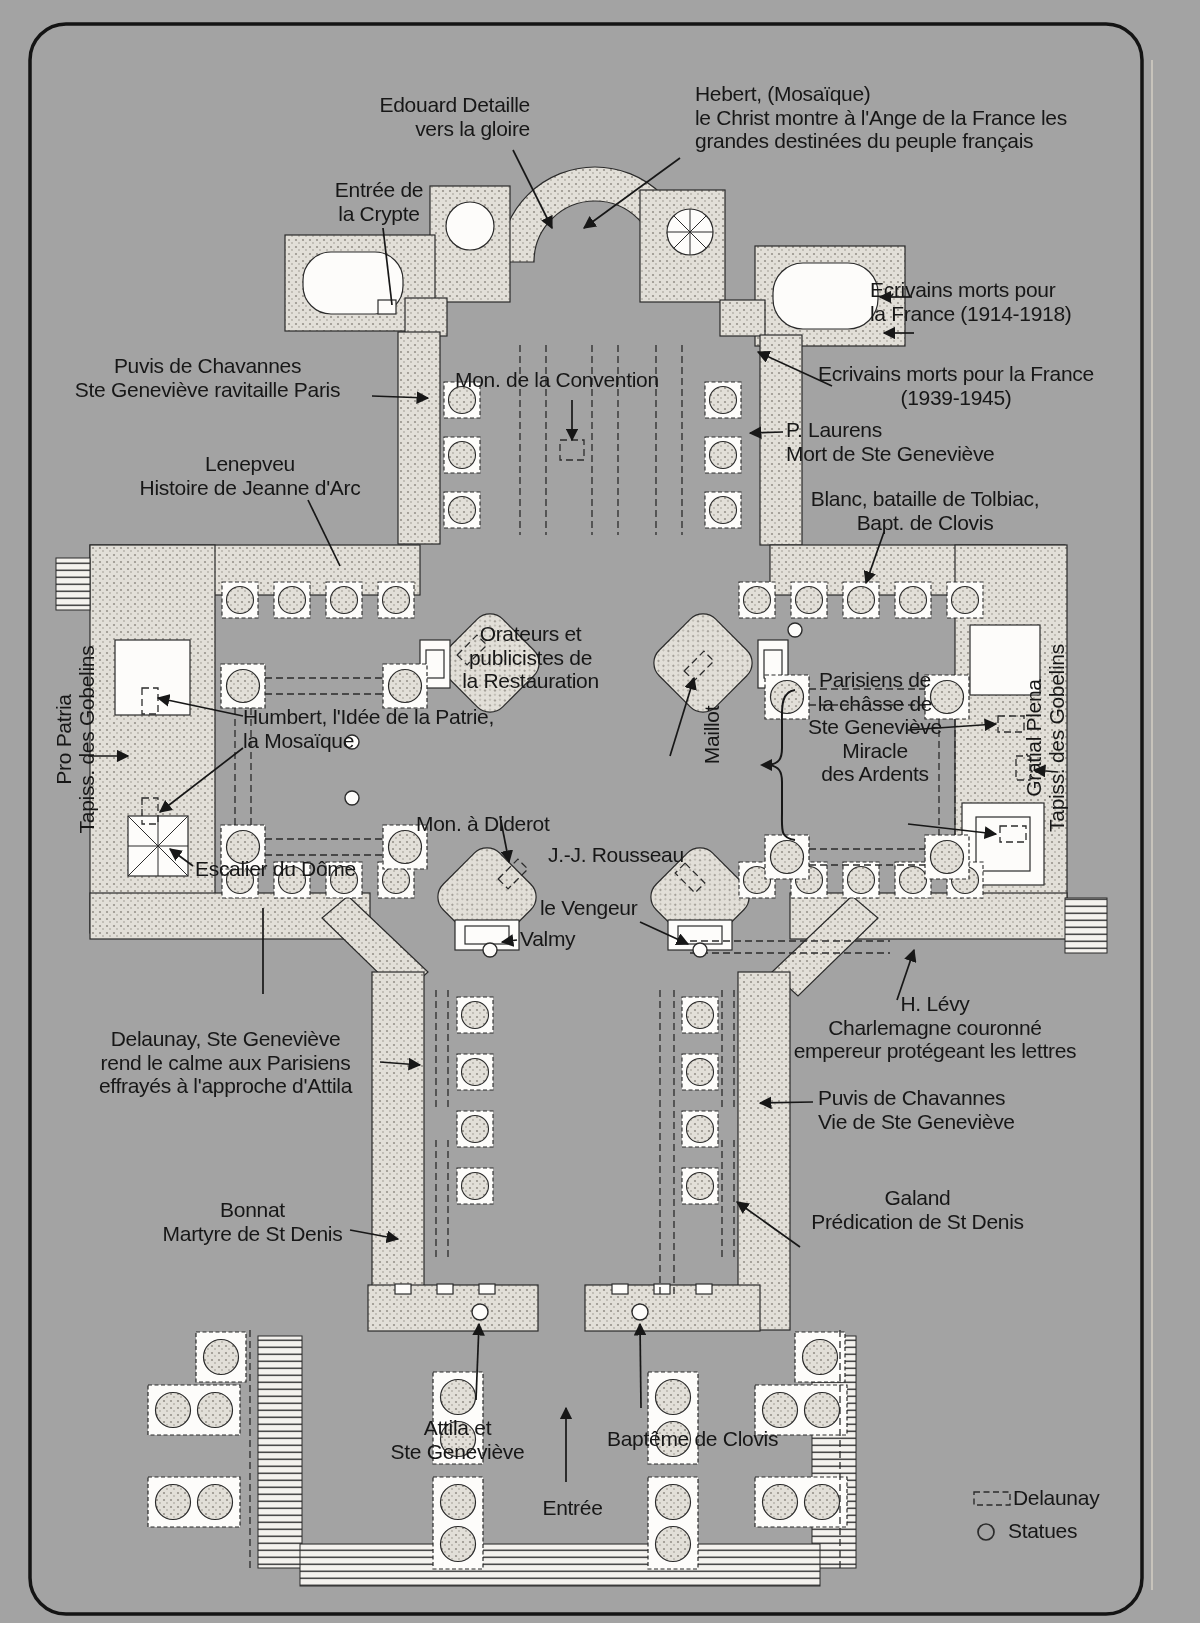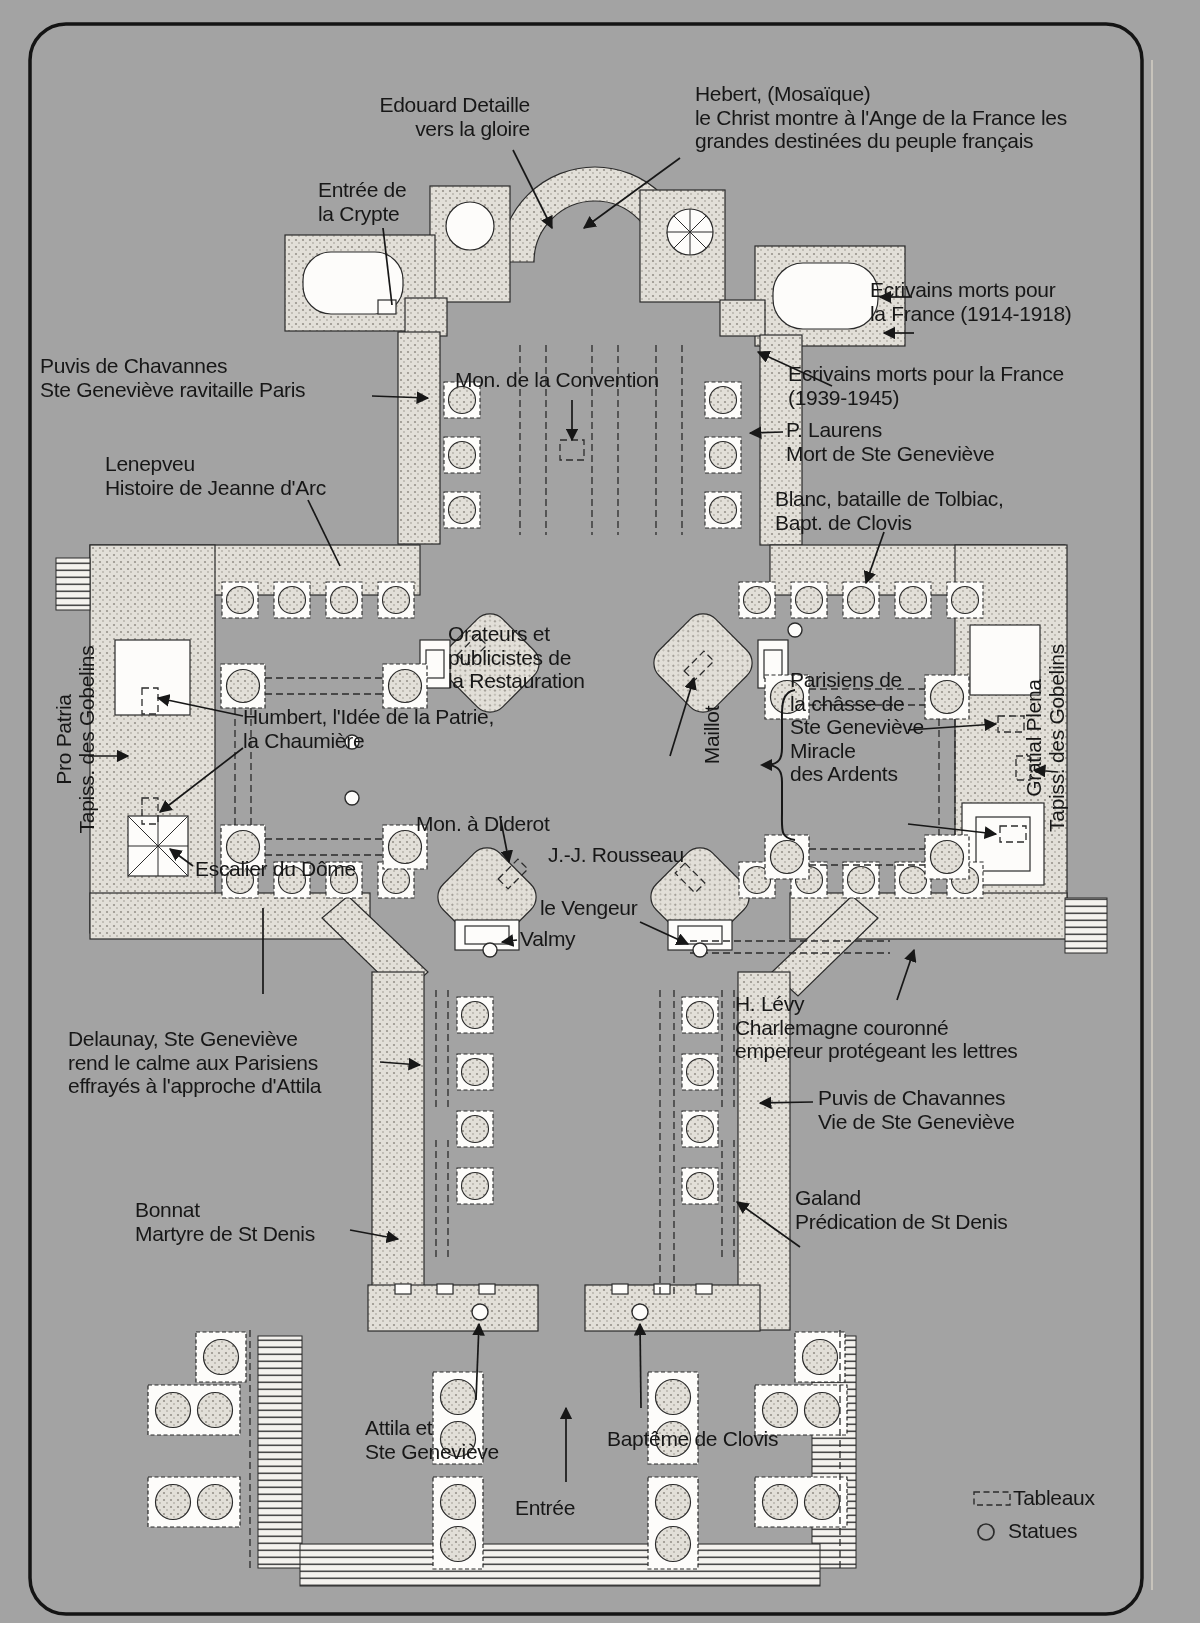--- a/index.html
+++ b/index.html
@@ -1,20 +1,20 @@
 <!DOCTYPE html>
 <html><head>
 <meta charset="utf-8">
 <style>
   html,body{margin:0;padding:0;background:#ffffff;}
   .page{position:relative;width:1200px;height:1623px;background:#a3a3a3;overflow:hidden;
         font-family:"Liberation Sans",sans-serif;padding-left:32px;}
   .lbl{position:absolute;font-size:21px;line-height:1.12;color:#171717;
        white-space:pre-line;letter-spacing:-0.3px;}
-  .c{text-align:left}
+  .c{text-align:center}
   .r{text-align:right}
   .vlbl{position:absolute;font-size:21px;line-height:1.1;color:#171717;
         white-space:pre-line;letter-spacing:-0.3px;text-align:center;
         transform-origin:0 0;transform:rotate(-90deg);}
   svg{position:absolute;left:0;top:0;}
 </style>
 </head>
 <body>
 
 <div class="page">
@@ -339,21 +339,21 @@
 <div class="lbl c" style="left:790px;top:668px;width:170px">Parisiens de
 la châsse de
 Ste Geneviève
 Miracle
 des Ardents</div>
 <div class="vlbl" style="left:52px;top:852px;width:225px">Pro Patria
 Tapiss. des Gobelins</div>
 <div class="vlbl" style="left:1022px;top:852px;width:228px">Gratial Plena
 Tapiss. des Gobelins</div>
 <div class="lbl" style="left:243px;top:705px;width:330px">Humbert, l'Idée de la Patrie,
-la Chaumière</div>
+la Mosaïque</div>
 <div class="lbl" style="left:416px;top:812px;width:210px">Mon. à Diderot</div>
 <div class="lbl" style="left:548px;top:843px;width:200px">J.-J. Rousseau</div>
 <div class="lbl" style="left:195px;top:857px;width:220px">Escalier du Dôme</div>
 <div class="lbl" style="left:540px;top:896px;width:140px">le Vengeur</div>
 <div class="lbl" style="left:520px;top:927px;width:100px">Valmy</div>
 <div class="lbl c" style="left:735px;top:992px;width:400px">H. Lévy
 Charlemagne couronné
 empereur protégeant les lettres</div>
 <div class="lbl c" style="left:68px;top:1027px;width:315px">Delaunay, Ste Geneviève
 rend le calme aux Parisiens
@@ -362,16 +362,16 @@
 Vie de Ste Geneviève</div>
 <div class="lbl c" style="left:135px;top:1198px;width:235px">Bonnat
 Martyre de St Denis</div>
 <div class="lbl c" style="left:795px;top:1186px;width:245px">Galand
 Prédication de St Denis</div>
 <div class="lbl c" style="left:365px;top:1416px;width:185px">Attila et
 Ste Geneviève</div>
 <div class="lbl" style="left:607px;top:1427px;width:245px">Baptême de Clovis</div>
 <div class="lbl c" style="left:515px;top:1496px;width:115px">Entrée</div>
 
-<div class="lbl" style="left:1013px;top:1486px">Tableaux</div>
+<div class="lbl" style="left:1013px;top:1486px">Delaunay</div>
 <div class="lbl" style="left:1008px;top:1519px">Statues</div>
 
 </div>
 
 </body></html>

